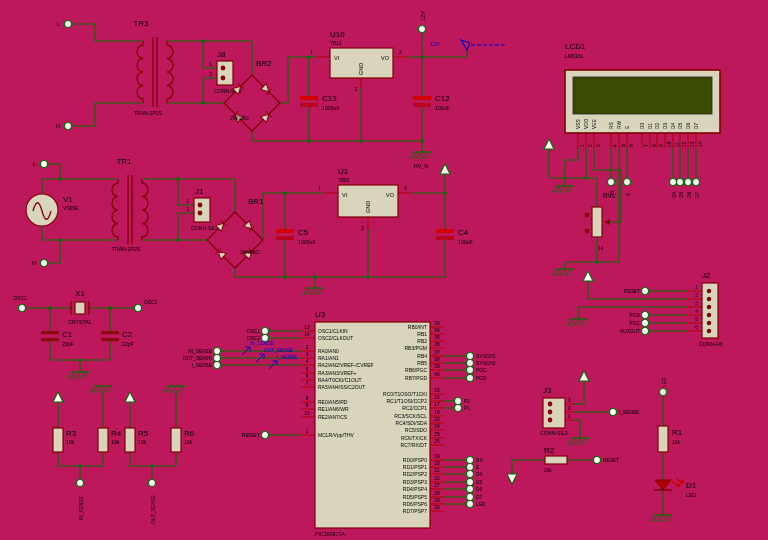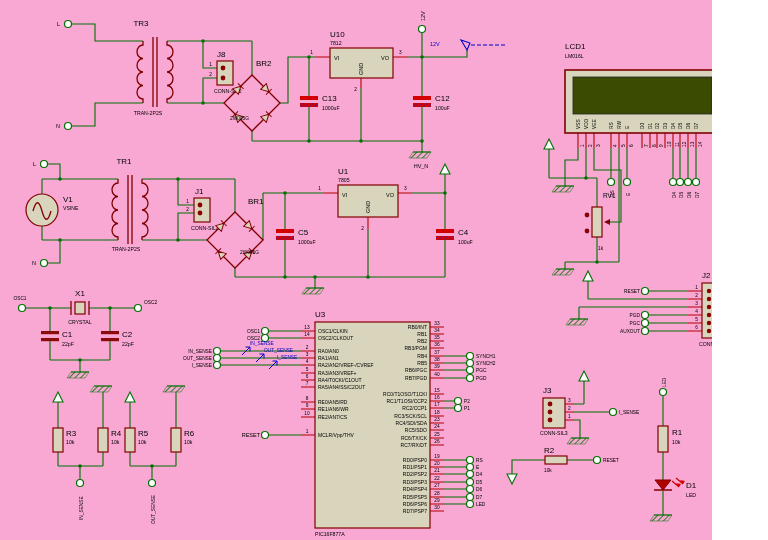--- a/index.html
+++ b/index.html
@@ -1,16 +1,16 @@
 <!DOCTYPE html>
 <html><head>
 <meta charset="utf-8">
 <style>
   html,body{margin:0;padding:0;background:#ffffff;}
-  .stage{position:relative;width:712px;height:540px;background:#f9a8d4;overflow:hidden;text-decoration:underline;}
+  .stage{position:relative;width:768px;height:540px;background:#be185d;overflow:hidden;text-decoration:underline;}
   svg text{font-family:"Liberation Sans",sans-serif;fill:#000;}
   .w{stroke:#007000;fill:none;stroke-width:1.1;}
   .stub{stroke:#b40000;fill:none;stroke-width:1.1;}
   .comp{fill:#d8d5bc;stroke:#800000;stroke-width:1.2;}
   .mline{stroke:#800000;fill:none;stroke-width:1.3;}
   .dot{fill:#007000;}
   .pinred{fill:#8b0000;}
   .ref{font-size:8px;}
   .val{font-size:5.2px;}
   .pin{font-size:5px;}

